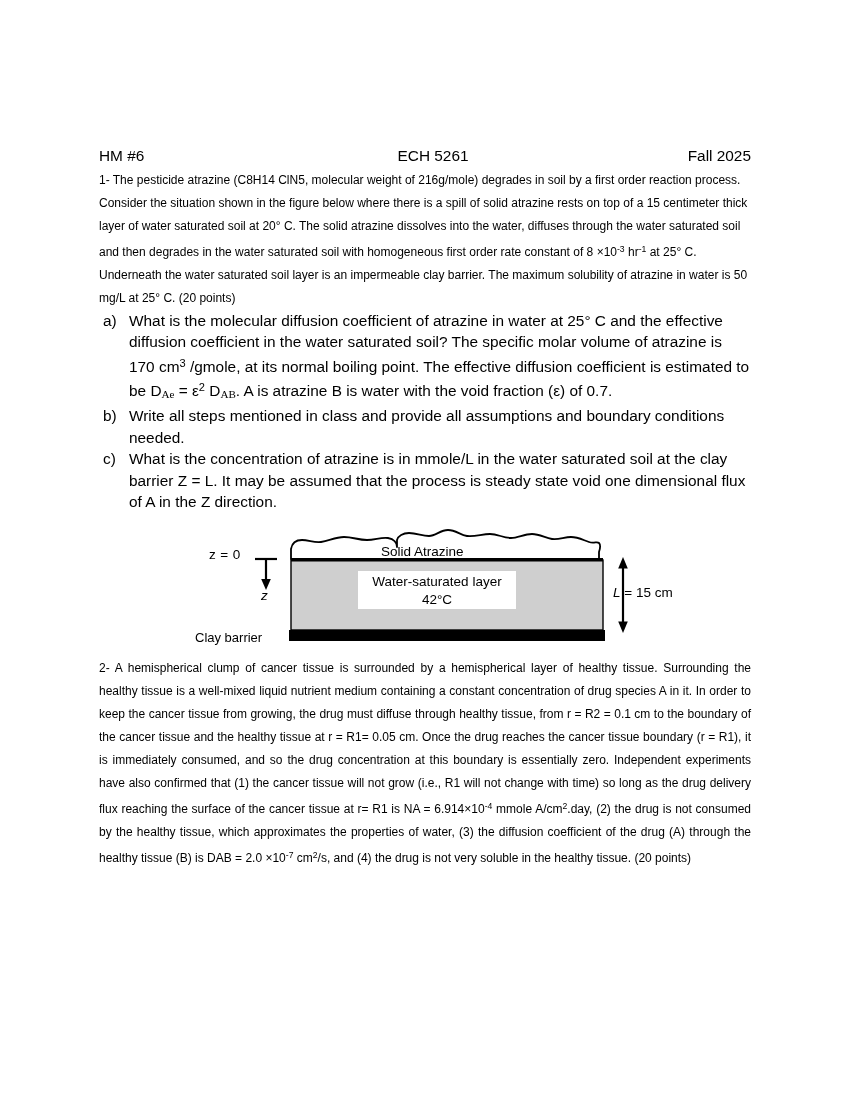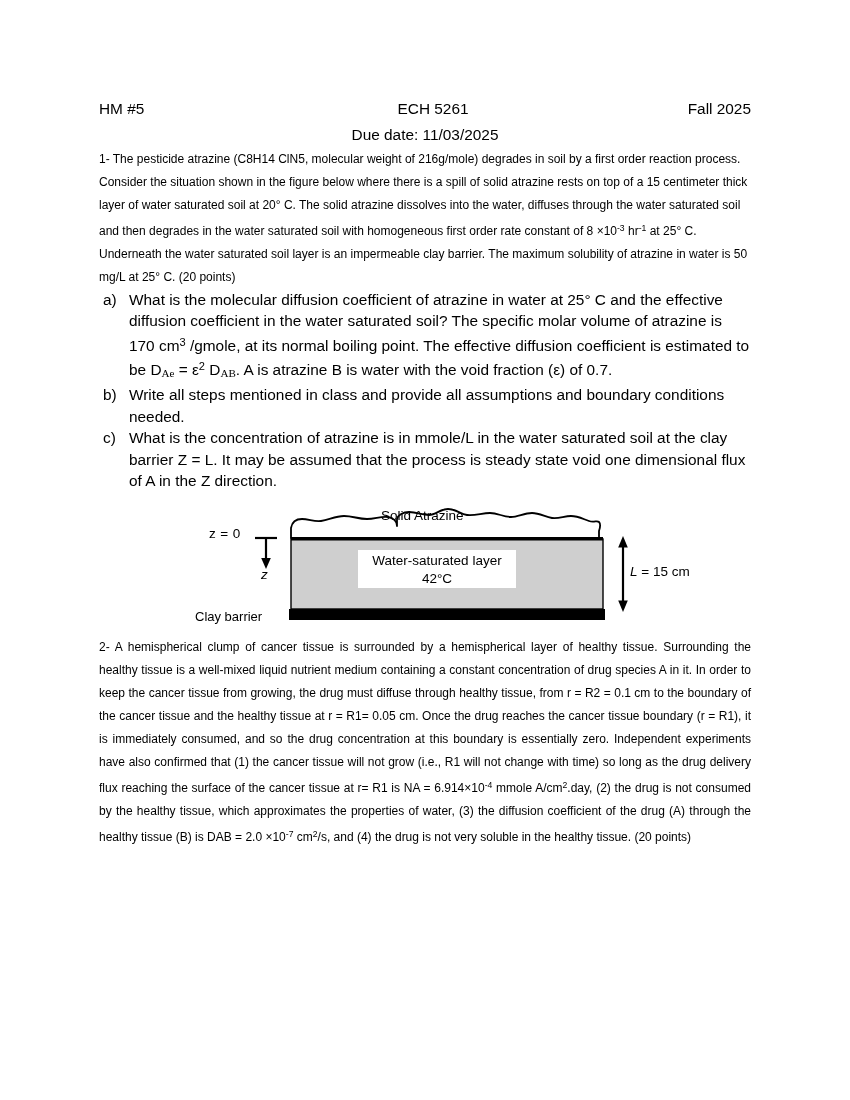--- a/index.html
+++ b/index.html
@@ -39,21 +39,21 @@
     line-height: 22px;
   }
   .hdr-center-line {
     text-align: center;
     font-size: 15.4px;
     line-height: 22px;
     margin-top: 4px;
   }
   .hdr-left { text-align: left; }
   .hdr-mid  { text-align: right; margin-left: 34px; }
-  .hdr-right{ text-align: right; }
+  .hdr-right{ text-align: right; margin-top: 47px; }
 
   
   .para {
     font-size: 12px;
     line-height: 23px;
     text-align: left;
     margin-top: 2px;
   }
   .para.justify {
     text-align: justify;
@@ -94,25 +94,25 @@
     width: 520px;
     height: 128px;
   }
   .fig svg { display: block; }
   .fig-label {
     position: absolute;
     font-size: 13px;
     white-space: nowrap;
     color: #000;
   }
-  .lbl-solid { left: 186px; top: 2px; font-size: 13.5px; }
+  .lbl-solid { left: 186px; top: 17px; font-size: 13.5px; }
   .lbl-z0    { left: 14px;  top: 20px; font-size: 13.5px; letter-spacing: .4px;}
   .lbl-z     { left: 66px;  top: 61px; font-style: italic; font-size: 13.5px;}
   .lbl-clay  { left: 0px;   top: 103px; font-size: 13px; }
-  .lbl-L     { left: 418px; top: 58px; font-size: 13.5px; margin-left: 17px; }
+  .lbl-L     { left: 418px; top: 58px; font-size: 13.5px; }
   .lbl-L i   { font-style: italic; }
   .wbox {
     position: absolute;
     left: 163px;
     top: 44px;
     width: 158px;
     height: 38px;
     background: #ffffff;
     text-align: center;
     font-size: 13.5px;
@@ -121,25 +121,24 @@
     box-sizing: border-box;
   }
 </style>
 </head>
 <body>
 
 <div class="page">
   <div class="content">
 
     <div class="hdr-row">
-      <div class="hdr-left">HM #5</div>
+      <div class="hdr-left">HM #6</div>
       <div class="hdr-mid">ECH 5261</div>
       <div class="hdr-right">Fall 2025</div>
     </div>
-    <div class="hdr-center-line">Due date: 11/03/2025</div>
 
     <div class="para"><span>1- The pesticide atrazine (C8H14 ClN5, molecular weight of 216g/mole) degrades in soil by a first order reaction process. Consider the situation shown in the figure below where there is a spill of solid atrazine rests on top of a 15 centimeter thick layer of water saturated soil at 20° C. The solid atrazine dissolves into the water, diffuses through the water saturated soil and then degrades in the water saturated soil with homogeneous first order rate constant of 8 ×10</span><span class="sup">-3</span><span> hr</span><span class="sup">-1</span><span> at 25° C. Underneath the water saturated soil layer is an impermeable clay barrier. The maximum solubility of atrazine in water is 50 mg/L at 25° C.  (20 points)</span></div>
 
     <div class="alist">
 
       <div class="aitem">
         <div class="amark">a)</div>
         <div class="atext"><span>What is the molecular diffusion coefficient of atrazine in water at 25° C and the effective diffusion coefficient in the water saturated soil? The specific molar volume of atrazine is 170 cm</span><span class="sup">3</span><span> /gmole, at its normal boiling point. The effective diffusion coefficient is estimated to be D</span><span class="sub">Ae</span><span> = ε</span><span class="sup">2</span><span> D</span><span class="sub">AB</span><span>. A is atrazine B is water with the void fraction (ε) of 0.7.</span></div>
       </div>
 

